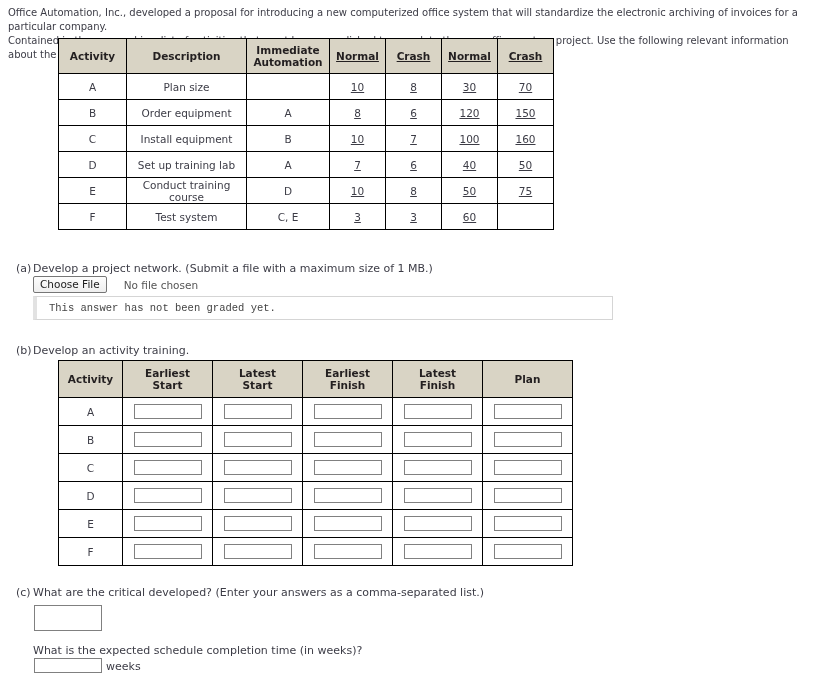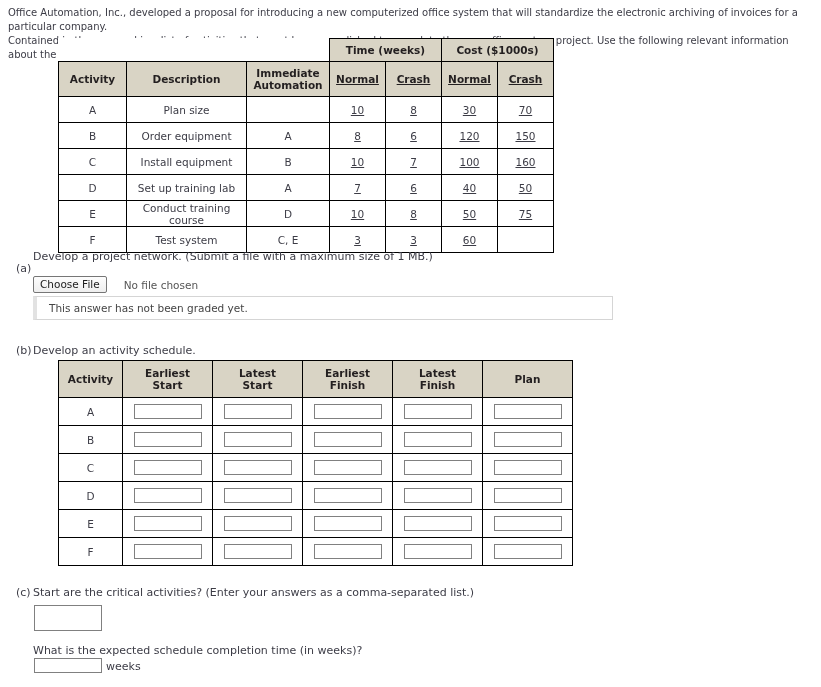--- a/index.html
+++ b/index.html
@@ -110,20 +110,21 @@
     height: 24px;
     border: 1px solid #d5d5d5;
     border-left: 4px solid #e2e2e2;
     background: #ffffff;
     display: flex;
     align-items: center;
     padding-left: 12px;
     box-sizing: border-box;
     font-size: 10.5px;
     color: #444444;
+    font-family: Liberation Mono, monospace;
   }
 
   
   #schedule-table { left: 58px; top: 360px; }
   #schedule-table .c-activity { width: 55px; }
   #schedule-table .c-field { width: 81px; }
   #schedule-table td { height: 27px; }
   #schedule-table th {
     padding: 6px 4px;
     line-height: 12px;
@@ -177,27 +178,20 @@
 <body>
 
 <div class="intro">
   <div>Office Automation, Inc., developed a proposal for introducing a new computerized office system that will standardize the electronic archiving of invoices for a particular company.</div>
   <div>Contained in the proposal is a list of activities that must be accomplished to complete the new office system project. Use the following relevant information about the activities.</div>
 </div>
 
 <table class="data-table" id="activity-table">
   <thead>
     <tr>
-      <th class="th-blank c-activity"></th>
-      <th class="th-blank c-desc"></th>
-      <th class="th-blank c-pred"></th>
-      <th colspan="2">Time (weeks)</th>
-      <th colspan="2">Cost ($1000s)</th>
-    </tr>
-    <tr>
       <th class="c-activity">Activity</th>
       <th class="c-desc">Description</th>
       <th class="c-pred">
         <span>Immediate</span><br>
         <span>Automation</span>
       </th>
       <th class="c-num">Normal</th>
       <th class="c-num">Crash</th>
       <th class="c-num">Normal</th>
       <th class="c-num">Crash</th>
@@ -255,33 +249,33 @@
         <td class="c-pred">C, E</td>
         <td class="c-num">3</td>
         <td class="c-num">3</td>
         <td class="c-num">60</td>
         <td class="c-num"></td>
       </tr>
     </tbody>
 </table>
 
 <div class="q-label" style="left:16px; top:262px;">(a)</div>
-<div class="q-text" style="left:33px; top:250px;">Develop a project network. (Submit a file with a maximum size of 1 MB.)</div>
+<div class="q-text" style="left:33px; top:262px;">Develop a project network. (Submit a file with a maximum size of 1 MB.)</div>
 
 <div class="file-row">
   <button class="file-btn">Choose File</button>
   <span class="file-status">No file chosen</span>
 </div>
 
 <div class="graded-box">
   <span>This answer has not been graded yet.</span>
 </div>
 
 <div class="q-label" style="left:16px; top:344px;">(b)</div>
-<div class="q-text" style="left:33px; top:344px;">Develop an activity schedule.</div>
+<div class="q-text" style="left:33px; top:344px;">Develop an activity training.</div>
 
 <table class="data-table" id="schedule-table">
   <thead>
     <tr>
       <th class="c-activity">Activity</th>
       <th class="c-field">
         <span>Earliest</span><br>
         <span>Start</span>
       </th>
       <th class="c-field">
@@ -345,20 +339,20 @@
         <td class="c-field"><input type="text" class="cell-input" style=""></td>
         <td class="c-field"><input type="text" class="cell-input" style=""></td>
         <td class="c-field"><input type="text" class="cell-input" style=""></td>
         <td class="c-field"><input type="text" class="cell-input" style=""></td>
         <td class="c-field"><input type="text" class="cell-input" style=""></td>
       </tr>
     </tbody>
 </table>
 
 <div class="q-label" style="left:16px; top:586px;">(c)</div>
-<div class="q-text" style="left:33px; top:586px;">Start are the critical activities? (Enter your answers as a comma-separated list.)</div>
+<div class="q-text" style="left:33px; top:586px;">What are the critical developed? (Enter your answers as a comma-separated list.)</div>
 
 <input class="text-input-box" id="critical-activities-input" type="text" value="" style="">
 
 <div class="q-text" style="left:33px; top:644px;">What is the expected schedule completion time (in weeks)?</div>
 
 <input class="text-input-box" id="completion-time-input" type="text" value="" style="">
 <span class="unit-label">weeks</span>
 
 </body></html>

